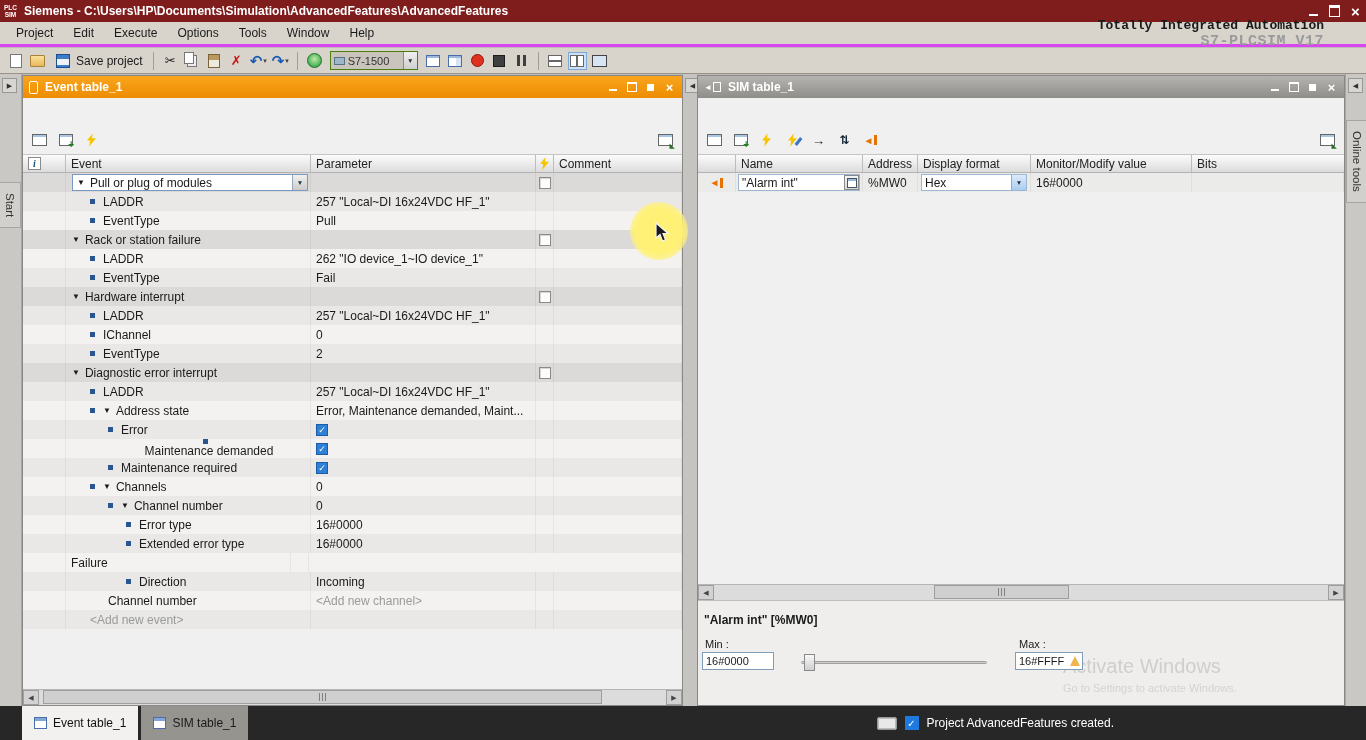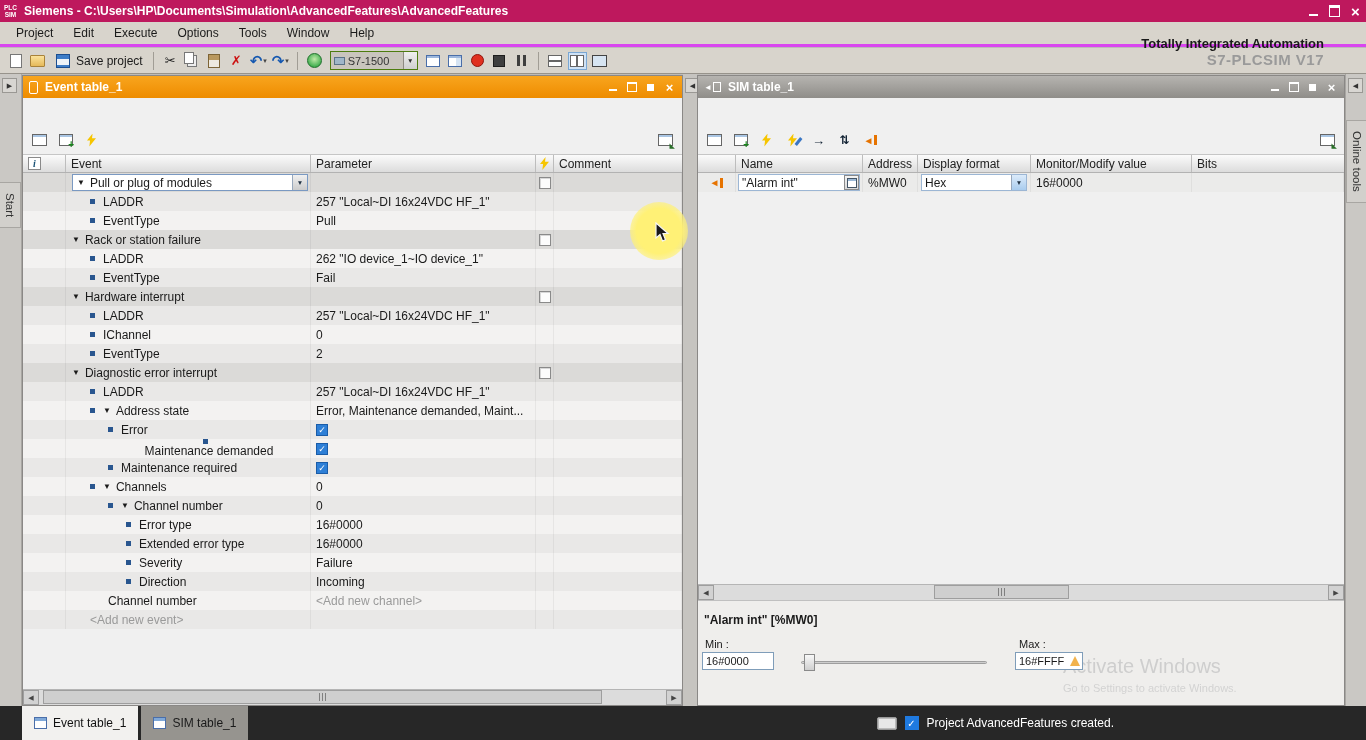--- a/index.html
+++ b/index.html
@@ -1,21 +1,21 @@
 <!DOCTYPE html>
 <html><head>
 <meta charset="utf-8">
 <style>
   * { box-sizing: border-box; margin: 0; padding: 0; }
   html,body { width:1366px; height:740px; overflow:hidden; }
   .screen { position:relative; width:1366px; height:740px; background:#bdbbb7;
             font-family:"Liberation Sans","DejaVu Sans",sans-serif; font-size:12px; color:#1a1a1a; }
 
   
-  .titlebar { position:absolute; left:0; top:0; width:100%; height:22px; background:#be185d;
+  .titlebar { position:absolute; left:0; top:0; width:100%; height:22px; background:#7f1d1d;
               color:#fff; display:flex; align-items:center; }
   .app-badge { font-size:6.5px; line-height:7px; font-weight:bold; text-align:center; margin:0 7px 0 4px; }
   .app-badge span { display:block; }
   .tb-title { font-weight:bold; font-size:12px; white-space:nowrap; }
   .tb-controls { margin-left:auto; display:flex; height:100%; }
   .mwc { width:21px; height:100%; display:flex; align-items:center; justify-content:center; color:#fff; }
   .mwc-minimize::before { content:""; width:9px; height:2px; background:#fff; margin-top:7px; }
   .mwc-restore::before { content:""; width:9px; height:8px; border:1px solid #fff; border-top-width:3px; }
   .mwc-close::before { content:"×"; font-size:15px; font-weight:bold; line-height:1; }
 
@@ -81,21 +81,21 @@
   .shape-table-open::after { content:"◣"; position:absolute; right:-1px; bottom:-2px; font-size:7px; color:#2a6f2a; }
   .hbolt { display:inline-flex; }
 
   .combo.device { display:inline-flex; align-items:center; height:19px; width:88px; background:#c9c5bd;
                   border:1px solid #4d7c0f; margin:0 3px; padding-left:3px; }
   .chip-icon { width:11px; height:8px; background:#9fb6c9; border:1px solid #5a7286; display:inline-block; }
   .combo-text { flex:1; font-size:11px; color:#333; padding:0 3px; }
   .combo-btn { width:14px; align-self:stretch; display:flex; align-items:center; justify-content:center;
                background:linear-gradient(#efefef,#cfcfcf); border-left:1px solid #8e8a82; font-size:6.5px; color:#333; }
 
-  .branding { position:absolute; right:42px; top:36px; text-align:right; z-index:5; }
+  .branding { position:absolute; right:42px; top:18px; text-align:right; z-index:5;font-family:Liberation Mono, monospace; }
   .branding-line1 { font-weight:bold; font-size:13px; color:#1a1a1a; }
   .branding-line2 { font-weight:bold; font-size:15px; color:#9a9a9a; letter-spacing:.5px; }
 
   
   .left-strip { position:absolute; left:0; top:74px; width:22px; height:632px; background:#cac8c4; border-right:1px solid #a8a6a2; }
   .right-strip { position:absolute; right:0; top:74px; width:21px; height:632px; background:#cac8c4; border-left:1px solid #a8a6a2; }
   .divider-strip { position:absolute; left:683px; top:74px; width:14px; height:632px; background:#c6c4c0; }
   .strip-arrow { position:absolute; top:4px; left:2px; width:15px; height:15px; background:#d8d6d2;
                  border:1px solid #9a9894; display:flex; align-items:center; justify-content:center; font-size:7px; color:#333; }
   .vtab { position:absolute; left:0; width:100%; display:flex; justify-content:center;
@@ -587,24 +587,20 @@
             <span class="elabel">Extended error type</span>
           </span>
           <span class="ecell c-param">
             <span class="ptext">16#0000</span>
           </span>
           <span class="ecell c-flash"></span>
           <span class="ecell c-comment"></span>
         </div>
         <div class="erow even">
           <span class="ecell c-info"></span>
-          <span class="ecell c-event" style="padding-left: 60px;">
-            <span class="mk"></span>
-            <span class="elabel">Severity</span>
-          </span>
           <span class="ecell c-param">
             <span class="ptext">Failure</span>
           </span>
           <span class="ecell c-flash"></span>
           <span class="ecell c-comment"></span>
         </div>
         <div class="erow odd">
           <span class="ecell c-info"></span>
           <span class="ecell c-event" style="padding-left: 60px;">
             <span class="mk"></span>

